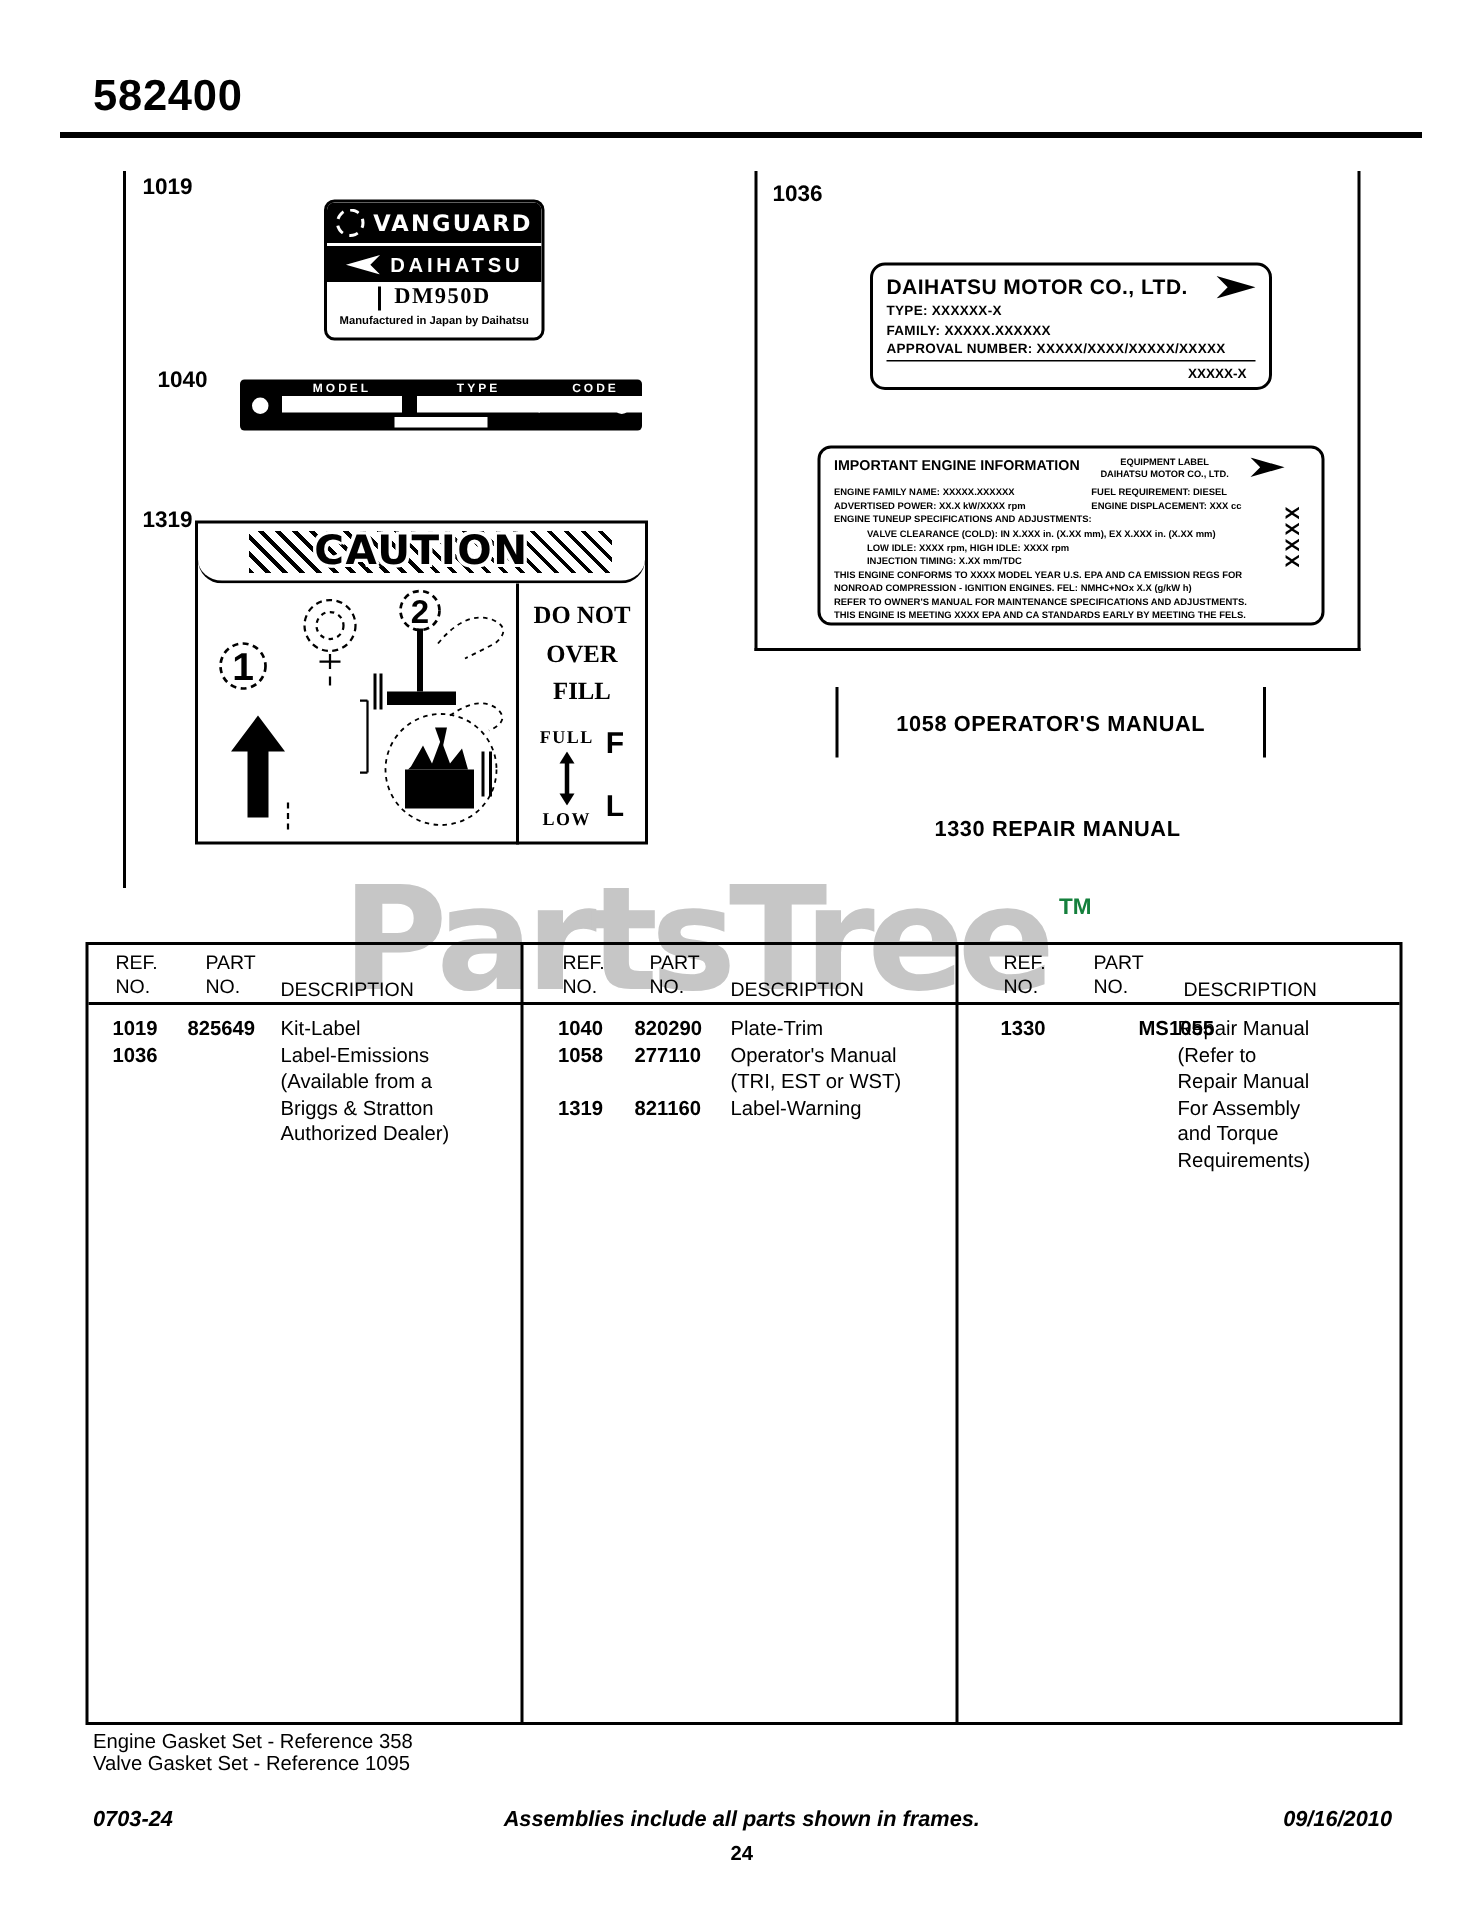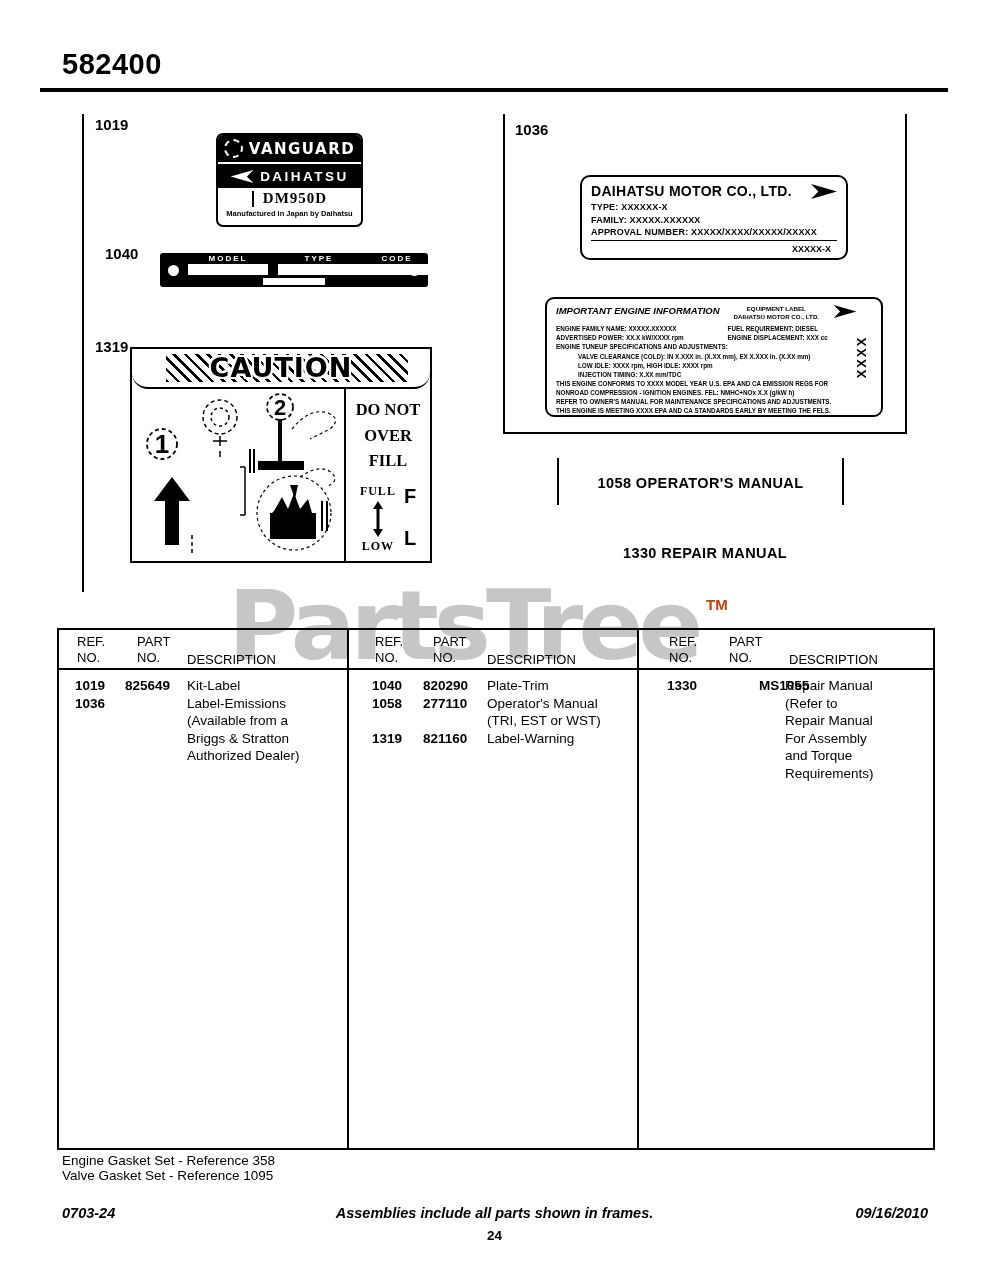--- a/index.html
+++ b/index.html
@@ -61,35 +61,35 @@
   #emissions-label{left:580px;top:175px;width:268px;height:85px;border:2px solid #000;border-radius:10px;box-sizing:border-box;padding:6px 9px 0 9px;}
   #em-inner{border-bottom:1.5px solid #000;padding-bottom:3px;}
   #em-company-row{display:flex;align-items:center;justify-content:space-between;}
   #em-company{font-size:14px;font-weight:bold;letter-spacing:.3px;}
   .em-line{font-size:9px;font-weight:bold;margin-top:3px;letter-spacing:.2px;}
   #em-code{text-align:right;font-size:9px;font-weight:bold;margin-top:3px;padding-right:6px;}
 
   
   #engine-info-label{left:545px;top:297px;width:338px;height:120px;border:2px solid #000;border-radius:9px;box-sizing:border-box;padding:6px 24px 0 9px;}
   #ei-header{display:flex;align-items:flex-start;justify-content:space-between;}
-  #ei-title{font-size:9.5px;font-weight:bold;font-style:italic;}
+  #ei-title{font-size:9.5px;font-weight:bold;}
   #ei-equip{text-align:center;font-size:6.2px;font-weight:bold;line-height:1.3;}
   #ei-twocol .ei-two{display:flex;font-size:6.3px;font-weight:bold;line-height:1.45;}
   #ei-twocol .ei-two span:first-child{flex:0 0 57%;}
   .ei-line{font-size:6.3px;font-weight:bold;line-height:1.45;}
   .ei-indent{padding-left:22px;}
   #ei-vertical{position:absolute;right:-2px;top:50%;transform:translateY(-50%) rotate(-90deg);font-size:13px;font-weight:bold;letter-spacing:2px;}
 
   
   .manual-tick{width:2px;background:#000;}
   .manual-text{font-size:14.5px;font-weight:bold;letter-spacing:.4px;text-align:center;}
 
   
   #watermark{left:228px;top:578px;font-family:"DejaVu Sans",sans-serif;font-size:96px;font-weight:bold;letter-spacing:-5px;color:#c6c6c6;z-index:0;line-height:1;}
-  #watermark-tm{left:706px;top:596px;font-size:15px;font-weight:bold;color:#c2410c;z-index:0;}
+  #watermark-tm{left:706px;top:596px;font-size:15px;font-weight:bold;color:#15803d;z-index:0;}
 
   
   #parts-table{left:57px;top:628px;width:878px;height:522px;border:2px solid #000;box-sizing:border-box;z-index:1;text-decoration:underline;}
   .t-divider{position:absolute;top:0;bottom:0;width:2px;background:#000;}
   #t-header-rule{position:absolute;left:0;right:0;top:38px;height:2px;background:#000;}
   .t-group{position:absolute;top:0;bottom:0;}
   .t-head{position:absolute;top:4px;height:34px;width:100%;font-size:13px;}
   .t-h-ref{position:absolute;top:0;text-align:left;line-height:1.25;}
   .t-h-part{position:absolute;top:0;line-height:1.25;}
   .t-h-desc{position:absolute;bottom:1px;}

